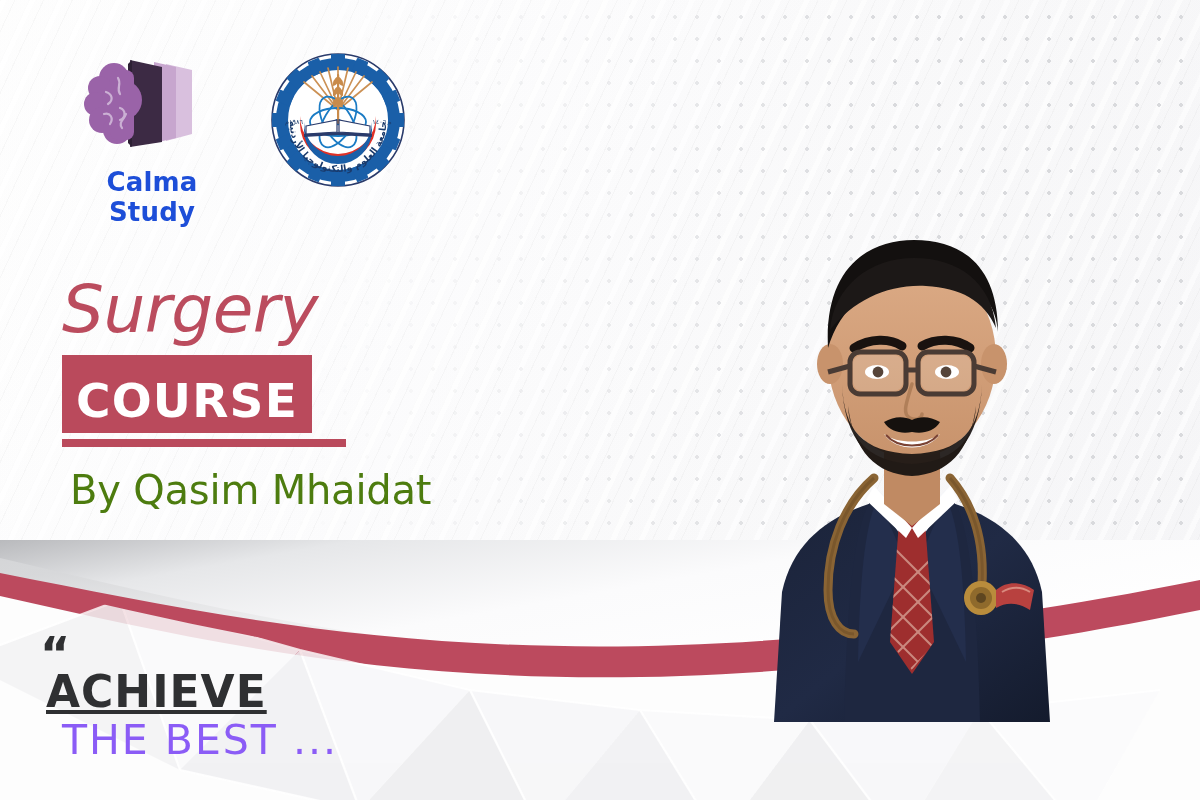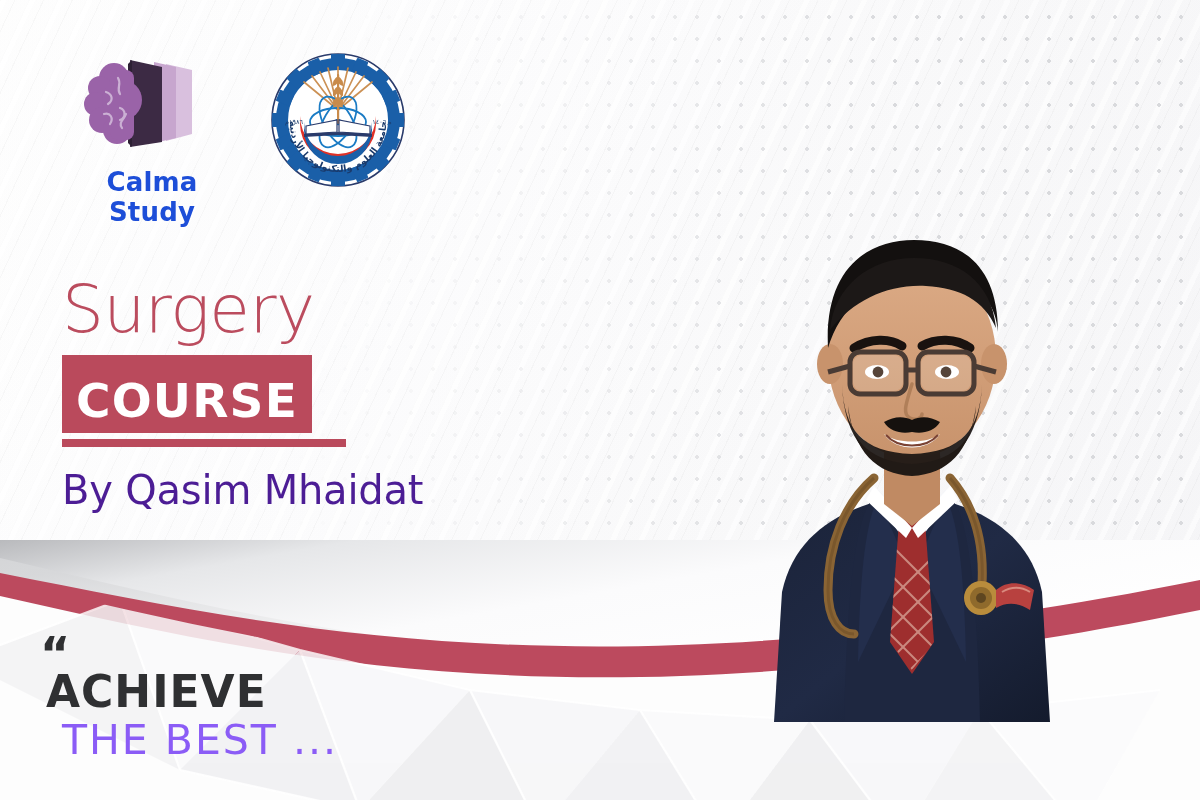--- a/index.html
+++ b/index.html
@@ -75,55 +75,58 @@
 
   .just-seal { width: 140px; height: 140px; margin-top: 2px; }
 
   
   .headline { position: absolute; left: 62px; top: 278px; width: 480px; }
 
   .title-main {
     font-size: 66px; font-weight: 300; line-height: .96;
     color: #bb4c5e; letter-spacing: -0.5px;
     font-family: "DejaVu Sans", sans-serif;
+    font-style: italic;
   }
 
   .course-bar {
     display: inline-block;
     margin-top: 14px;
     background: #ba4a5c;
     padding: 22px 14px 8px 14px;
   }
   .course-bar-text {
     font-size: 47px; font-weight: 700; letter-spacing: 1.2px;
     color: #ffffff; line-height: 1.02;
     font-family: "DejaVu Sans", sans-serif;
   }
   .course-underline {
     width: 284px; height: 8px; background: #ba4a5c; margin-top: 6px;
   }
 
   .byline {
     margin-top: 20px;
-    font-size: 40px; font-weight: 400; color: #4c1d95;
+    font-size: 40px; font-weight: 400; color: #4d7c0f;
     letter-spacing: -0.2px;
     font-family: "DejaVu Sans", sans-serif;
+    margin-left: 8px;
   }
 
   
   .tagline { position: absolute; left: 40px; bottom: 36px; }
   .tagline-quote {
     font-size: 46px; font-weight: 700; color: #2f3032;
     line-height: .5; height: 26px;
     font-family: "DejaVu Sans", sans-serif;
   }
   .tagline-line1 {
     font-size: 44px; font-weight: 700; color: #2f3032;
     letter-spacing: 1px; line-height: 1.06; margin-left: 6px;
     font-family: "DejaVu Sans", sans-serif;
+    text-decoration: underline;
   }
   .tagline-line2 {
     font-size: 41px; font-weight: 400; color: #8b5cf6;
     letter-spacing: 2px; line-height: 1.18; margin-left: 22px;
     font-family: "DejaVu Sans", sans-serif;
   }
 
   
   .portrait { position: absolute; right: 52px; bottom: 78px; width: 470px; height: 600px; }
   .portrait svg { display: block; width: 470px; height: 600px; }

